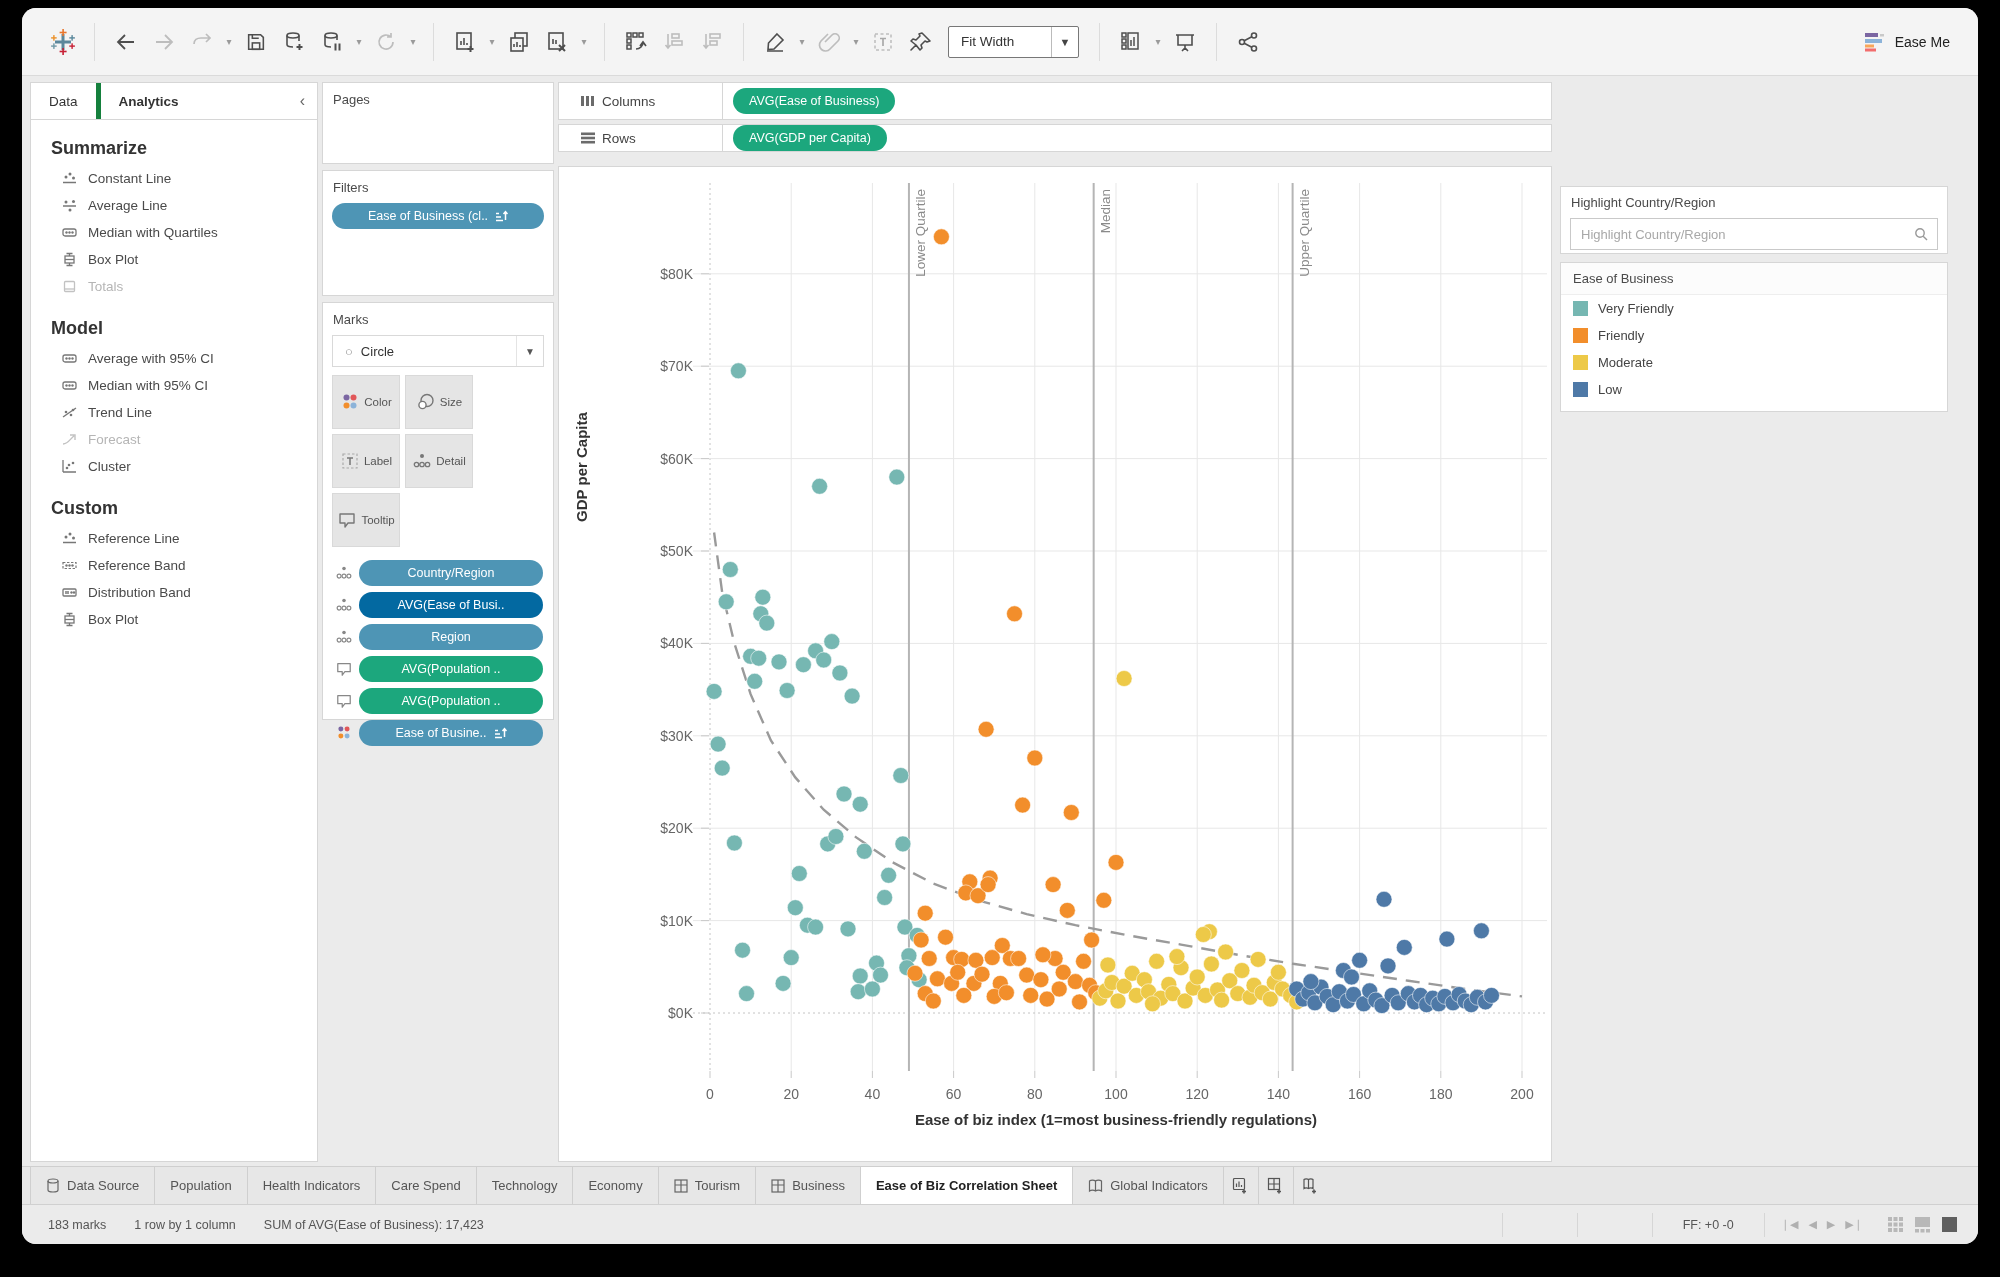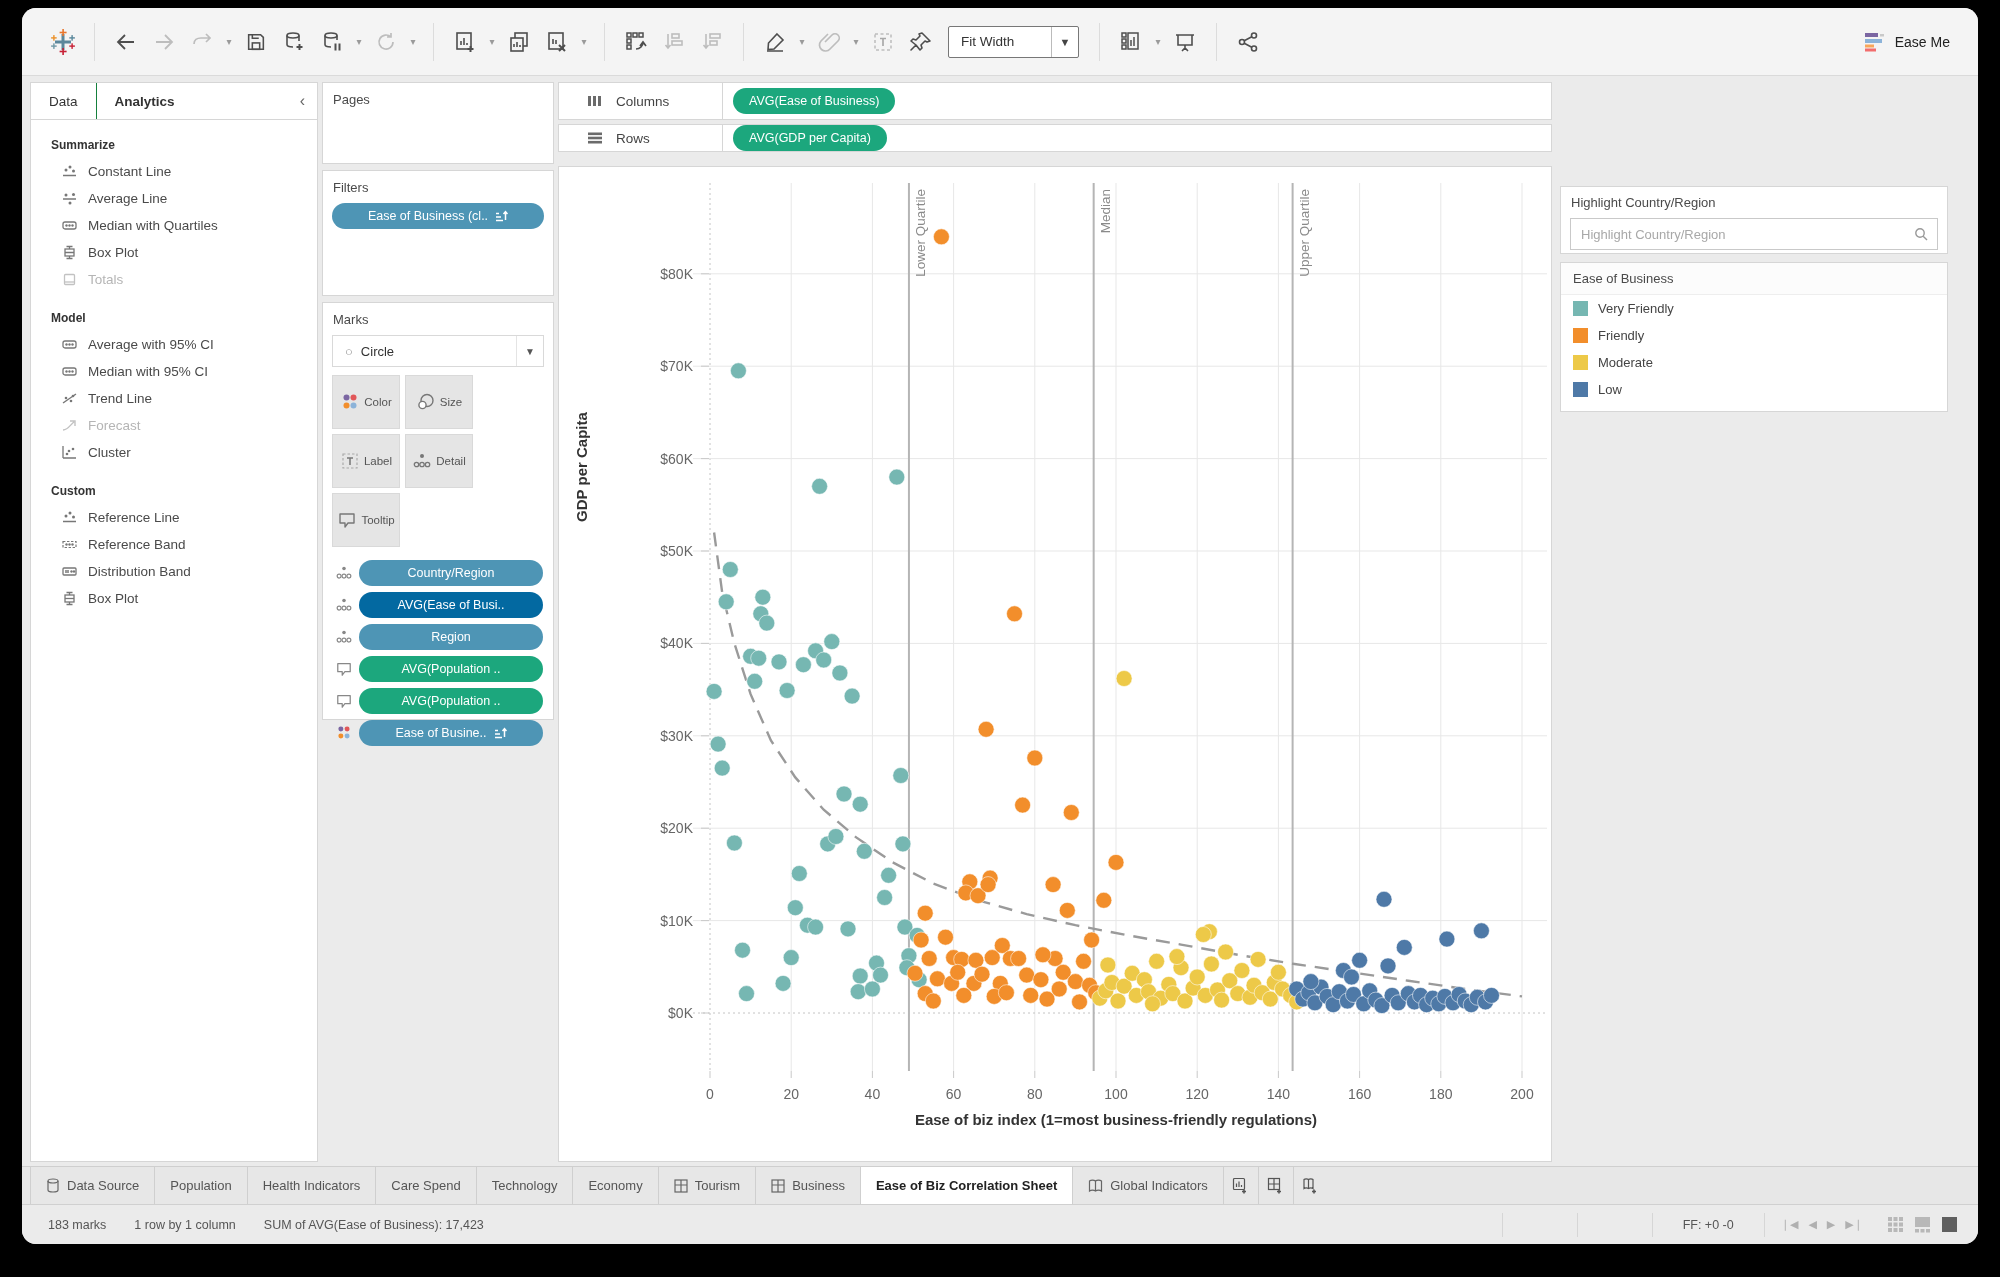--- a/index.html
+++ b/index.html
@@ -19,41 +19,41 @@
   .fitsel .fitcaret{width:26px;align-self:stretch;border-left:1px solid #bbb;display:flex;align-items:center;justify-content:center;color:#444;font-size:11px;}
   .showme{position:absolute;right:28px;top:17px;height:34px;display:flex;align-items:center;gap:8px;}
   .showme .lbl{font-size:14px;color:#222;}
   
   .card{background:#fff;border:1px solid #d6d6d6;box-sizing:border-box;}
   .cardtitle{font-size:13px;color:#4a4a4a;padding:9px 10px 4px 10px;}
   
   .sidebar{left:8px;top:74px;width:288px;height:1080px;background:#fff;border:1px solid #d6d6d6;box-sizing:border-box;}
   .sidetabs{height:36px;border-bottom:1px solid #d6d6d6;display:flex;align-items:stretch;}
   .sidetab{padding:0 18px;display:flex;align-items:center;font-size:13.5px;color:#333;}
-  .sidetab.inactive{border-right:1px solid #15803d;background:#fff;}
+  .sidetab.inactive{border-right:5px solid #15803d;background:#fff;}
   .sidetab.active{font-weight:bold;}
   .collapse{margin-left:auto;display:flex;align-items:center;padding:0 12px;color:#666;font-size:16px;}
-  .sechead{font-size:12px;font-weight:bold;color:#333;padding:18px 0 6px 20px;}
+  .sechead{font-size:18px;font-weight:bold;color:#333;padding:18px 0 6px 20px;}
   .sitem{display:flex;align-items:center;gap:10px;height:27px;padding-left:30px;font-size:13.5px;color:#4a4a4a;}
   .sitem.disabled{color:#b5b5b5;}
   .sitem svg{flex:0 0 auto;}
   
   .pill{height:26px;border-radius:13px;color:#fff;font-size:12.5px;display:flex;align-items:center;justify-content:center;gap:7px;padding:0 10px;box-sizing:border-box;}
   .pill .sorticon{display:flex;}
   .marksgrid{display:flex;flex-wrap:wrap;gap:5px;padding:4px 9px;}
   .mbtn{width:66px;height:52px;border:1px solid #d9d9d9;background:#e5e5e5;display:flex;flex-direction:row;align-items:center;justify-content:center;gap:4px;}
   .mbtn .mlbl{font-size:11.5px;color:#555;}
   .marktype{margin:4px 9px;height:30px;border:1px solid #d9d9d9;display:flex;align-items:center;font-size:13px;color:#333;}
   .marktype .mtico{padding:0 8px 0 12px;color:#888;font-size:13px;}
   .marktype .mtcaret{margin-left:auto;width:26px;align-self:stretch;display:flex;align-items:center;justify-content:center;color:#555;font-size:10px;border-left:1px solid #e4e4e4;}
   .mpillrow{display:flex;align-items:center;gap:6px;padding:3px 10px 3px 12px;}
   .mpillrow .pill{flex:1;}
   
   .shelf{background:#fff;border:1px solid #d6d6d6;box-sizing:border-box;display:flex;align-items:center;}
-  .shelfhead{width:164px;align-self:stretch;border-right:1px solid #d6d6d6;display:flex;align-items:center;gap:13px;padding-left:28px;box-sizing:border-box;font-size:13.5px;color:#444;}
+  .shelfhead{width:164px;align-self:stretch;border-right:1px solid #d6d6d6;display:flex;align-items:center;gap:6px;padding-left:21px;box-sizing:border-box;font-size:13.5px;color:#444;}
   .shelfpills{display:flex;align-items:center;padding-left:10px;gap:6px;}
   
   .searchbox{margin:4px 9px;height:30px;border:1px solid #c9c9c9;background:#fff;display:flex;align-items:center;}
   .searchbox input{flex:1;border:none;outline:none;font-size:13px;color:#555;padding:0 10px;font-family:inherit;background:transparent;}
   .searchbox input::placeholder{color:#a8a8a8;}
   .legendtitle{font-size:13px;color:#4a4a4a;padding:8px 12px;border-bottom:1px solid #eee;background:#fcfcfc;}
   .legitem{display:flex;align-items:center;gap:10px;height:27px;padding-left:12px;font-size:13px;color:#444;}
   .legswatch{width:15px;height:15px;flex:0 0 auto;}
   
   .tabstrip{left:0;top:1158px;width:1956px;height:38px;background:#e7e7e7;border-top:1px solid #cfcfcf;display:flex;align-items:stretch;padding-left:8px;box-sizing:border-box;}

